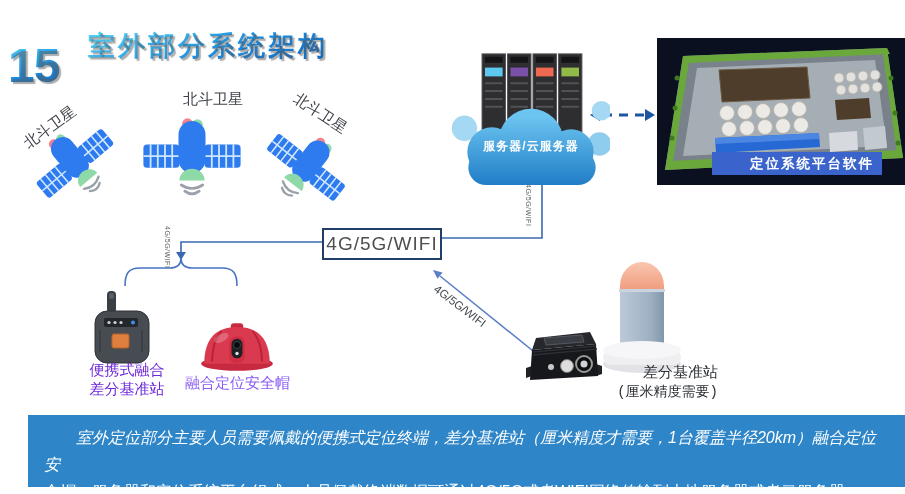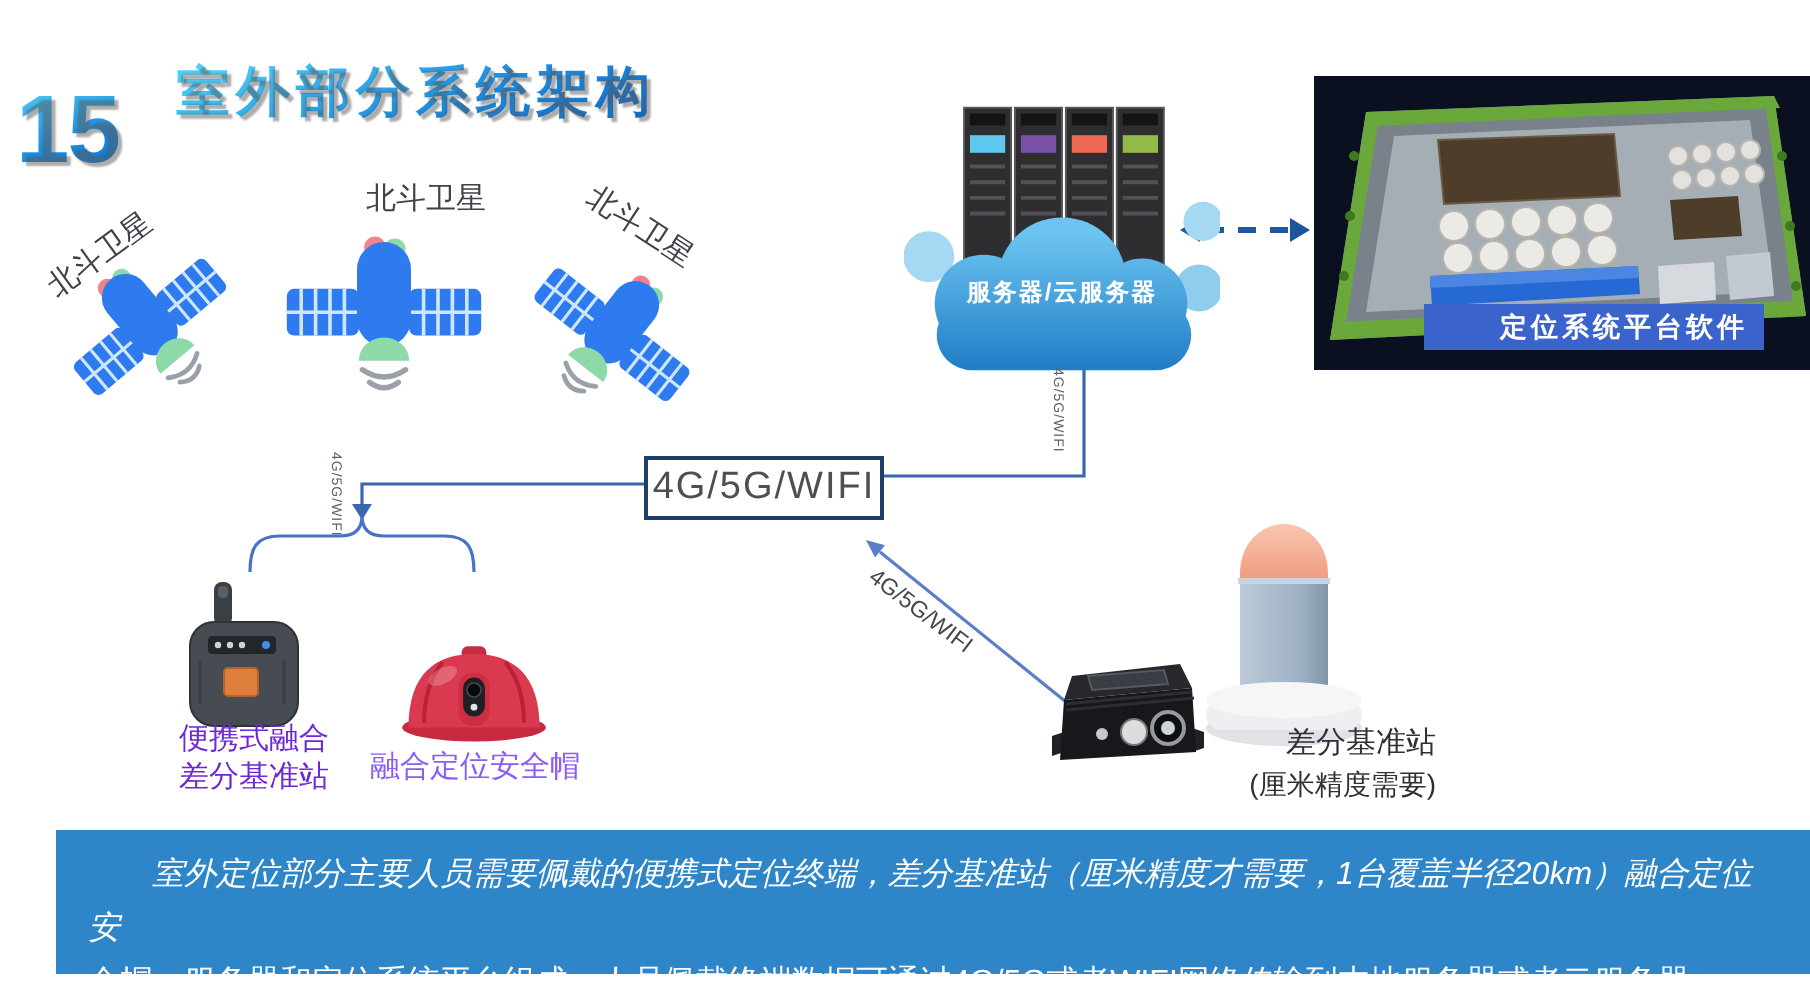--- a/index.html
+++ b/index.html
@@ -47,21 +47,21 @@
   .terminal-svg{left:92px;top:290px;width:66px;height:74px;}
   .terminal-label{left:62px;top:360px;width:130px;text-align:center;color:#6d28d9;
                   font-size:15px;line-height:19px;}
   .helmet-svg{left:198px;top:316px;width:78px;height:58px;}
   .helmet-label{left:160px;top:374px;width:155px;text-align:center;color:#8b5cf6;font-size:15px;}
 
   .receiver-svg{left:524px;top:324px;width:80px;height:62px;}
   .antenna-svg{left:598px;top:246px;width:88px;height:132px;}
   .bs-label{left:568px;top:361px;width:150px;text-align:right;color:#2d3136;
             font-size:15px;line-height:21px;}
-  .bs-note{font-size:14px;}
+  .bs-note{font-size:14px;font-family:Liberation Mono, monospace;}
 
   .lines-layer{left:0;top:0;width:905px;height:494px;z-index:1;pointer-events:none;}
   .component{z-index:2;}
   .label-layer{z-index:4;}
 
   .banner{left:28px;top:415px;width:877px;height:72px;background:#2e86c9;z-index:5;}
   .banner .txt{color:#fff;font-size:16px;line-height:27px;padding:9px 14px 0 16px;}
   .banner .l1{text-indent:2em;font-style:italic;}
 </style>
 </head>

